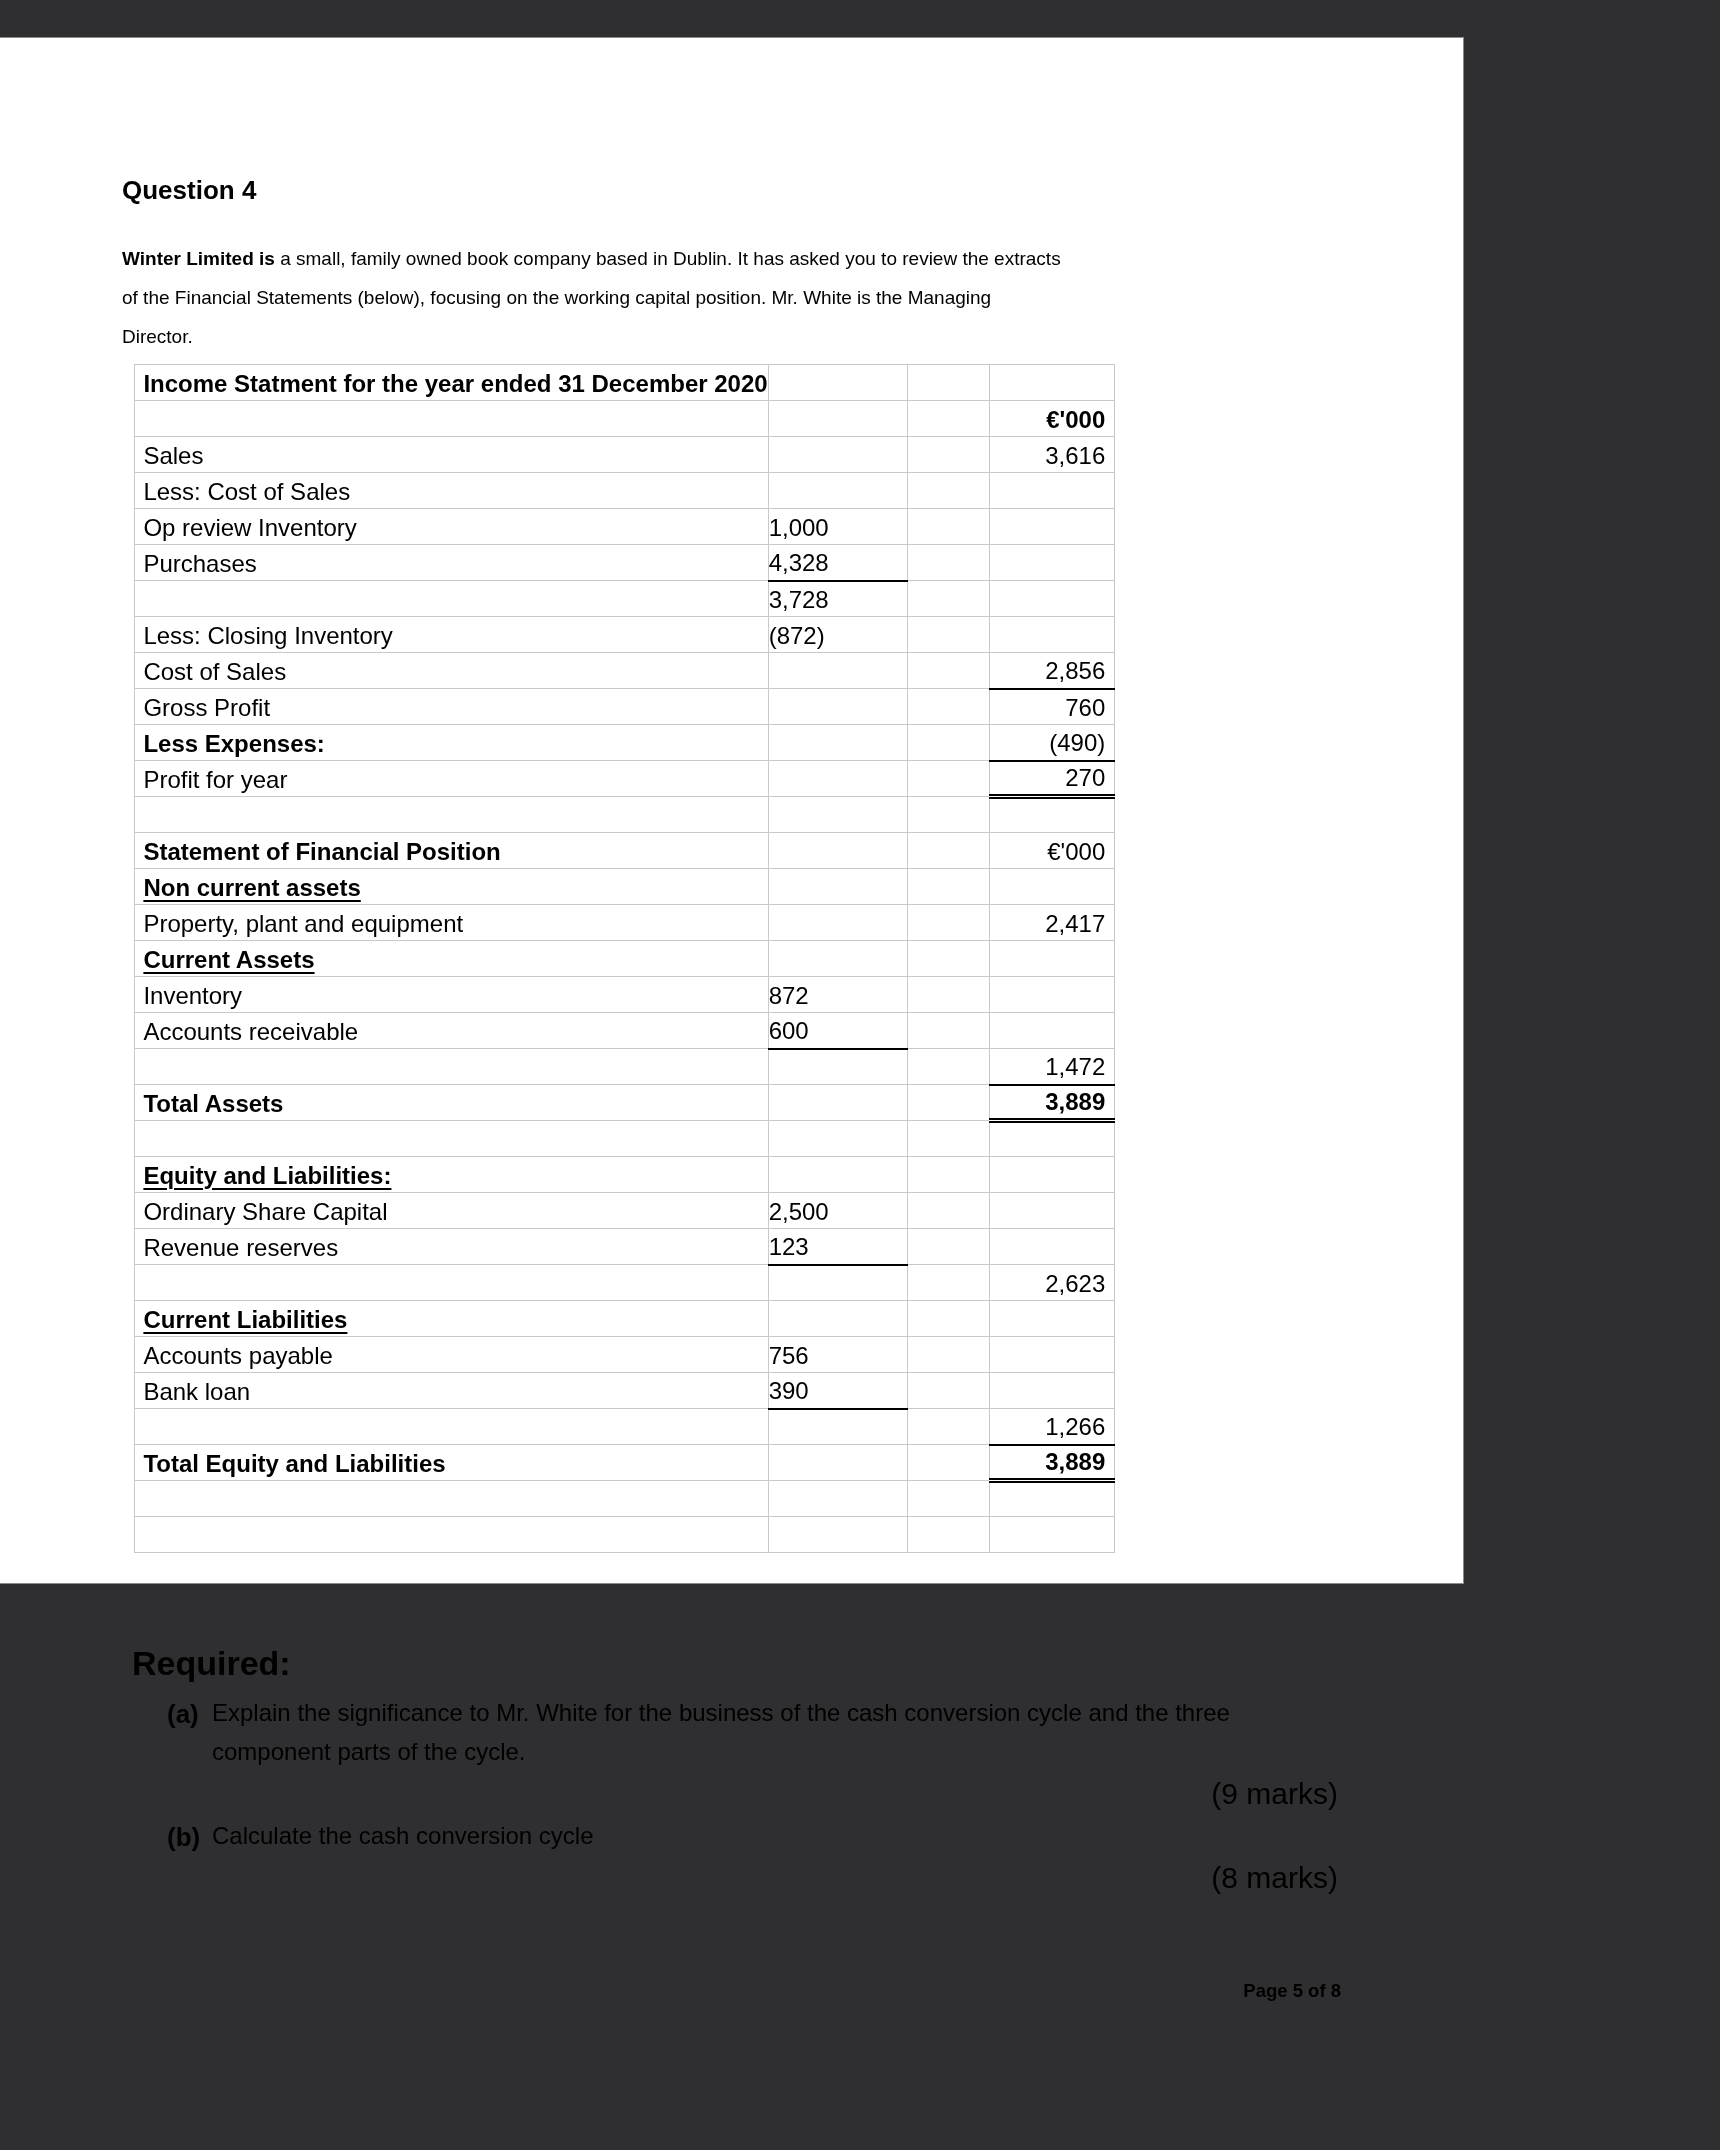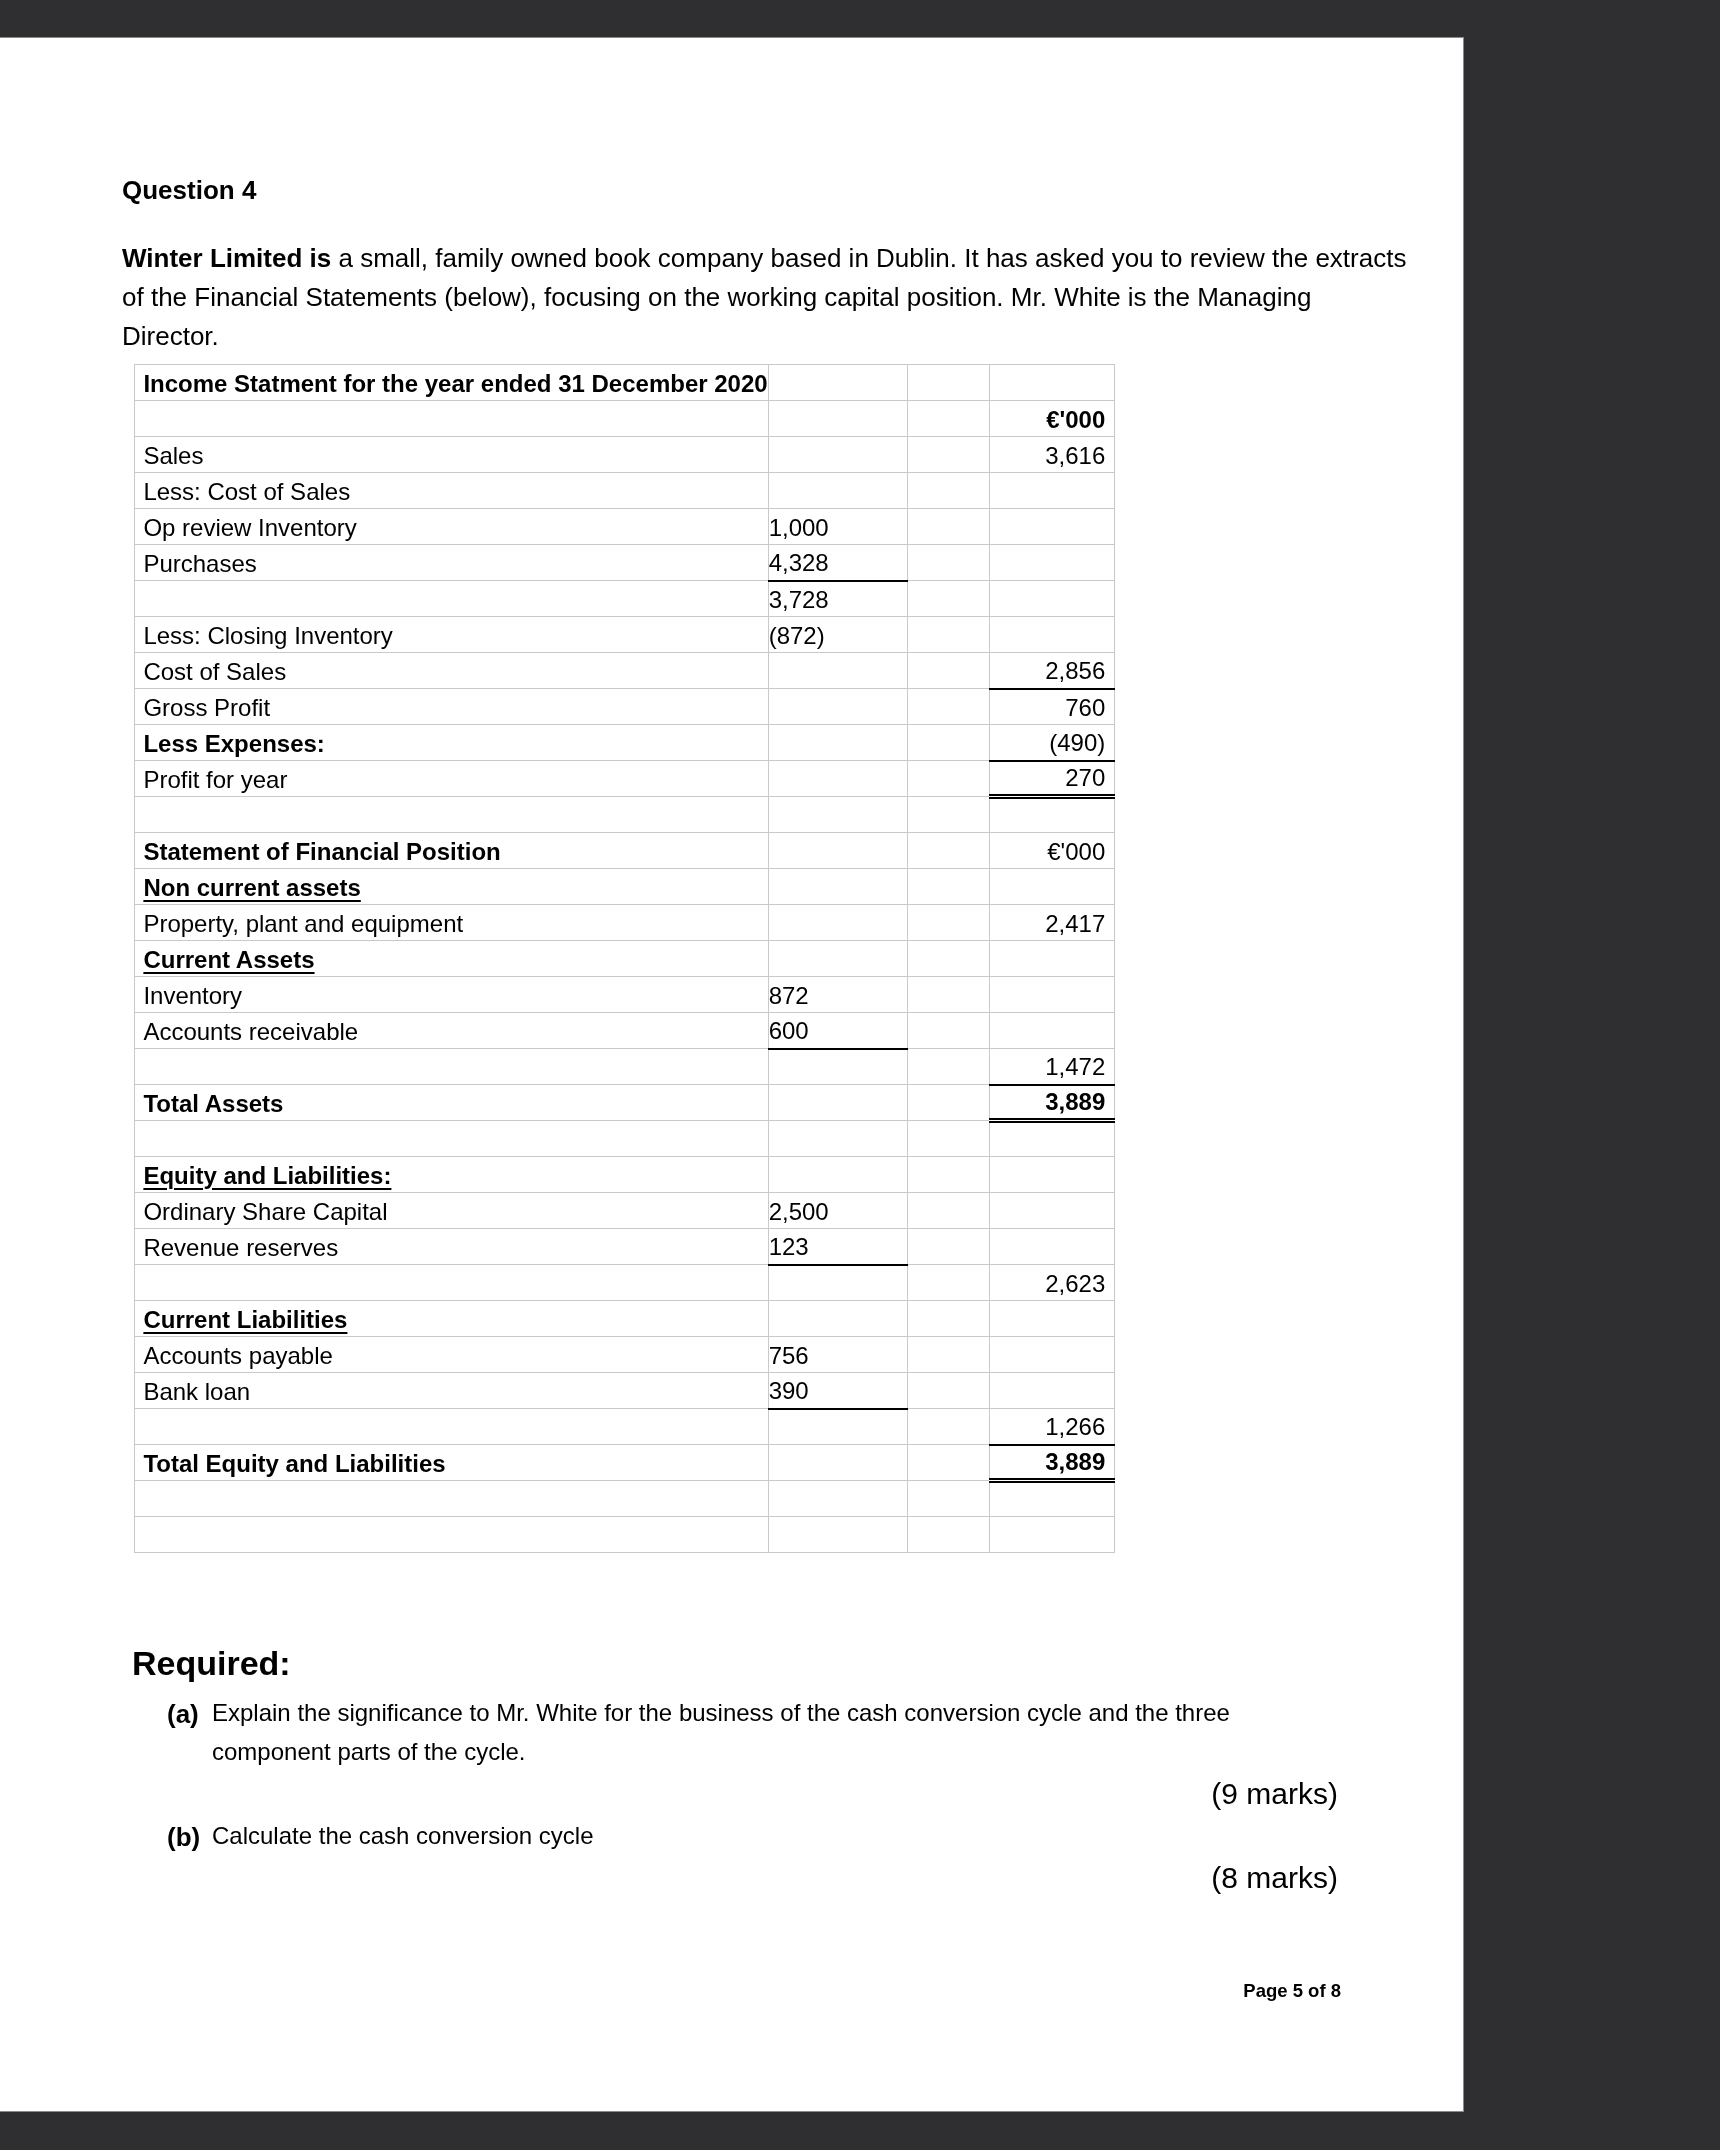--- a/index.html
+++ b/index.html
@@ -1,24 +1,24 @@
 <!DOCTYPE html>
 <html style="font-size:9.6px"><head>
 <meta charset="utf-8">
 <style>
   html,body{margin:0;padding:0;background:#2f2f31;}
   #screen{position:relative;width:1721px;height:2151px;background:#2f2f31;overflow:hidden;
           font-family:"Liberation Sans",sans-serif;color:#000;}
-  #page{position:absolute;left:0;top:37px;width:1464px;height:2075px;background:#ffffff;
+  #page{position:absolute;left:0;top:37px;width:1464px;height:1547px;background:#ffffff;
         border-top:1.8px solid #8a8a8a;border-right:1.8px solid #8a8a8a;border-bottom:1.8px solid #8a8a8a;
         box-sizing:border-box;}
   .abs{position:absolute;}
   .bold{font-weight:bold;}
   #question-title{left:122px;top:137px;font-size:26px;font-weight:bold;white-space:nowrap;}
-  #intro{left:122px;top:201px;font-size:26px;line-height:39px;white-space:nowrap;}
+  #intro{left:122px;top:201px;font-size:19px;line-height:39px;white-space:nowrap;}
   
   #fin-table{position:absolute;left:134px;top:326px;border-collapse:collapse;table-layout:fixed;}
   #fin-table td{border:0.6px solid #c9c9c9;height:36px;box-sizing:border-box;vertical-align:bottom;
                 font-size:24px;line-height:27.5px;padding:0 0 3px 0;overflow:visible;}
   #fin-table td.c1{text-align:left;padding-left:8.4px;white-space:nowrap;}
   #fin-table td.c2{padding-right:14.3px;white-space:nowrap;}
   #fin-table td.c4{text-align:right;padding-right:8.4px;white-space:nowrap;}
   #fin-table td.b{font-weight:bold;}
   #fin-table td.u{text-decoration:underline;text-decoration-thickness:1.8px;text-underline-offset:4.2px;}
   #fin-table td.bm{border-bottom:2.4px solid #000;}

